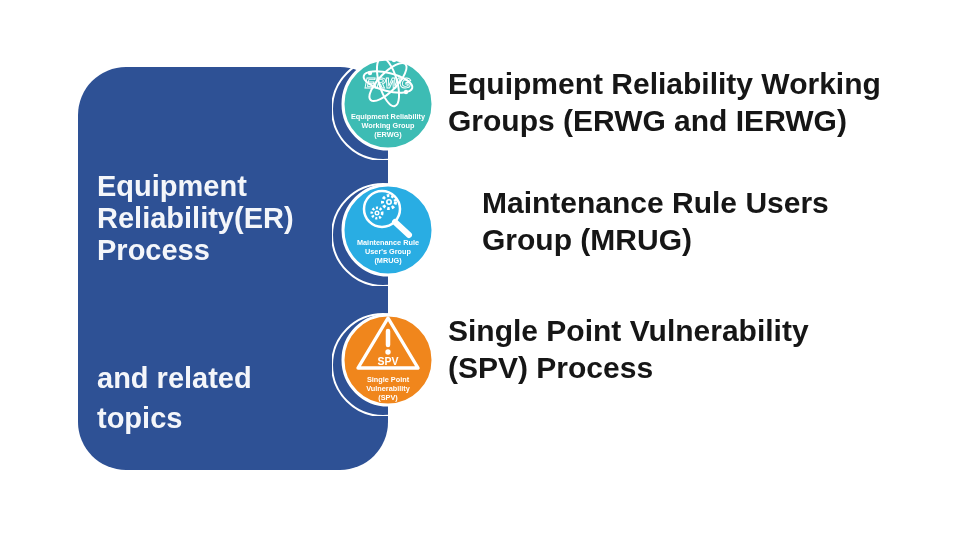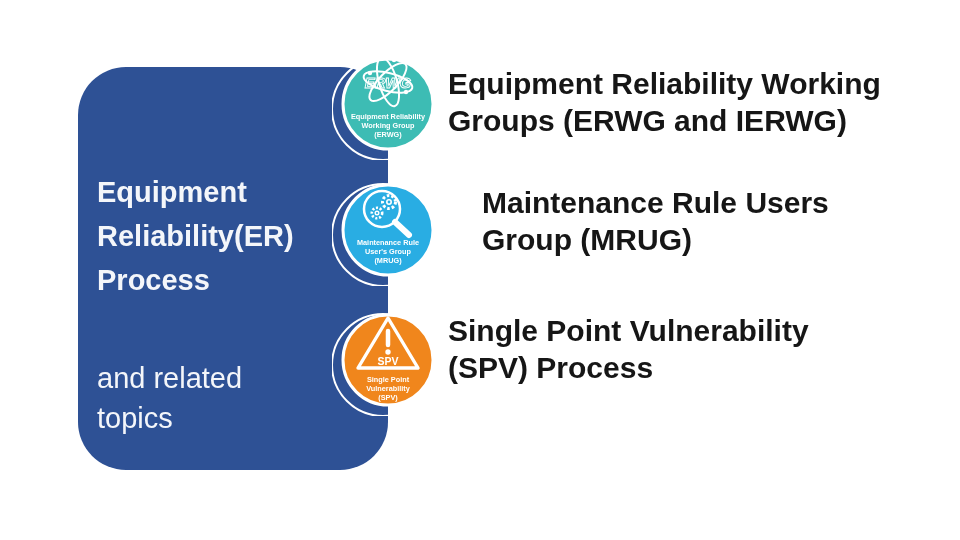--- a/index.html
+++ b/index.html
@@ -17,31 +17,31 @@
     left: 78px; top: 67px;
     width: 310px; height: 403px;
     background: #2e5195;
     border-radius: 48px;
   }
   .panel-title {
     position: absolute;
     left: 19px; top: 103px;
     color: #f4f6fa;
     font-size: 29px;
-    line-height: 44px;
+    line-height: 32px;
     font-weight: 600;
     white-space: pre-line;
   }
   .panel-subtitle {
     position: absolute;
     left: 19px; top: 291px;
     color: #f4f6fa;
     font-size: 29px;
     line-height: 40px;
-    font-weight: 400;
+    font-weight: 700;
     white-space: pre-line;
   }
   .badge {
     position: absolute;
     width: 112px; height: 112px;
     left: 332px;
   }
   .badge-0 { top: 48px; }
   .badge-1 { top: 174px; }
   .badge-2 { top: 304px; }

